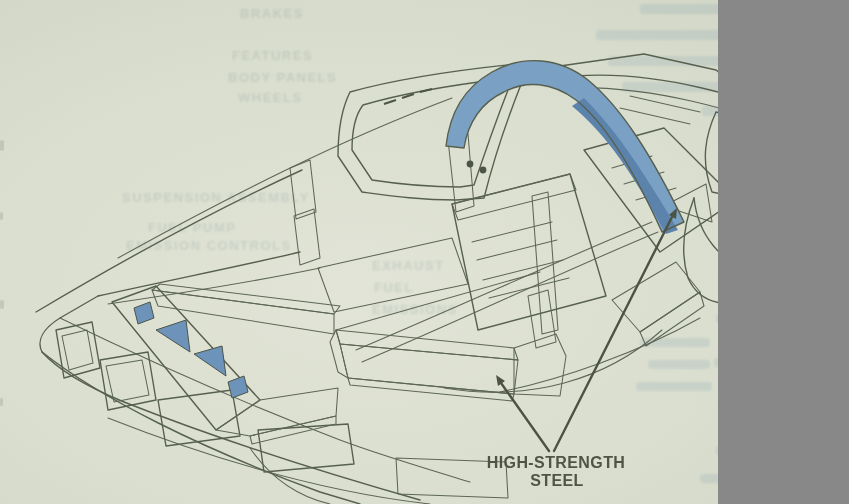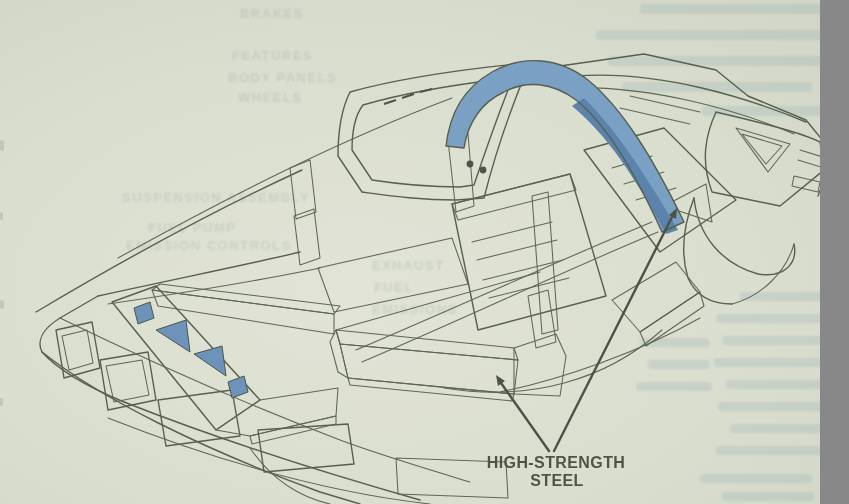--- a/index.html
+++ b/index.html
@@ -1,17 +1,17 @@
 <!DOCTYPE html>
 <html><head>
 <meta charset="utf-8">
 <style>
   html,body{margin:0;padding:0;background:#888;}
   .page{
-    position:relative;width:820px;height:504px;overflow:hidden;
+    position:relative;width:718px;height:504px;overflow:hidden;
     background:#d9ddcd;
     font-family:"Liberation Sans","DejaVu Sans",sans-serif;
   }
   .page svg{position:absolute;inset:0;display:block;}
   .ghost-word{
     font-family:"Liberation Sans","DejaVu Sans",sans-serif;
     font-weight:bold;font-size:13px;letter-spacing:1.5px;fill:#54767e;
   }
   .callout-text{
     font-family:"Liberation Sans","DejaVu Sans",sans-serif;

